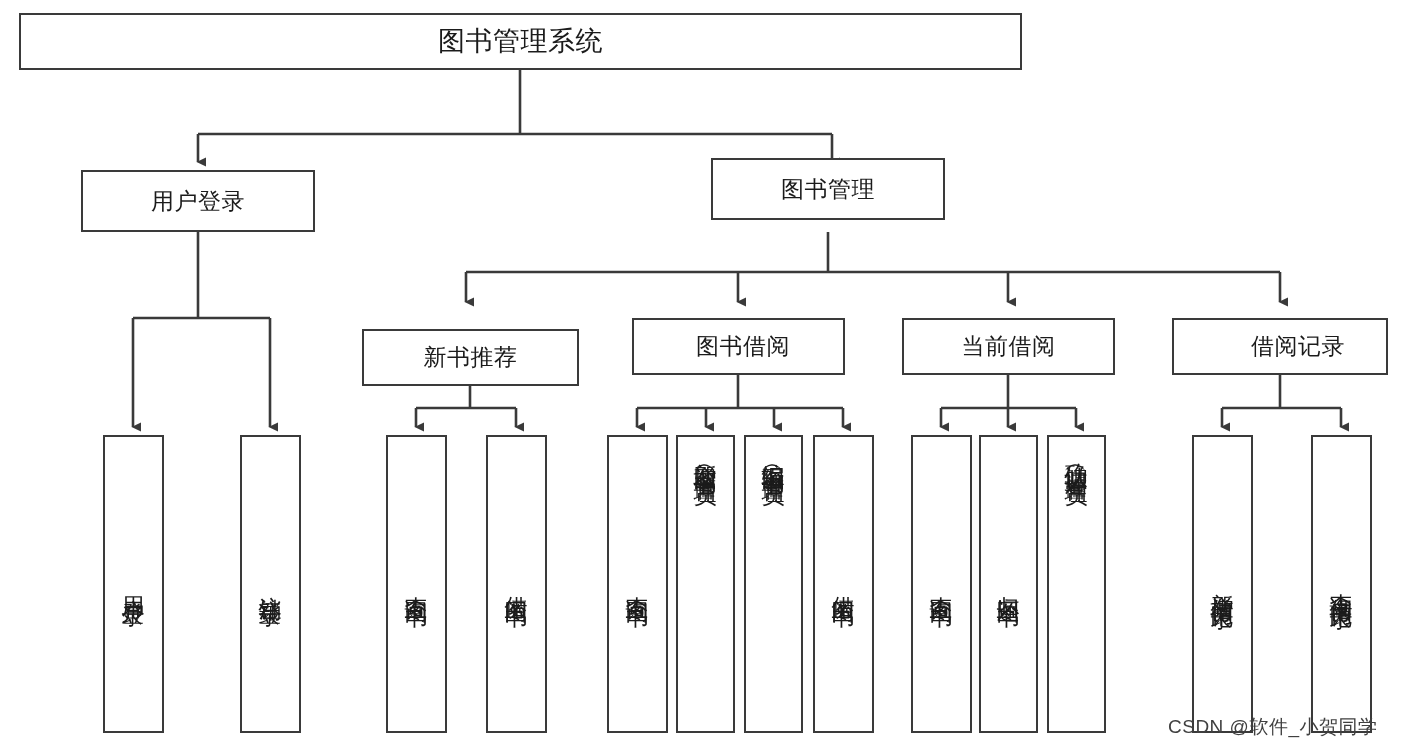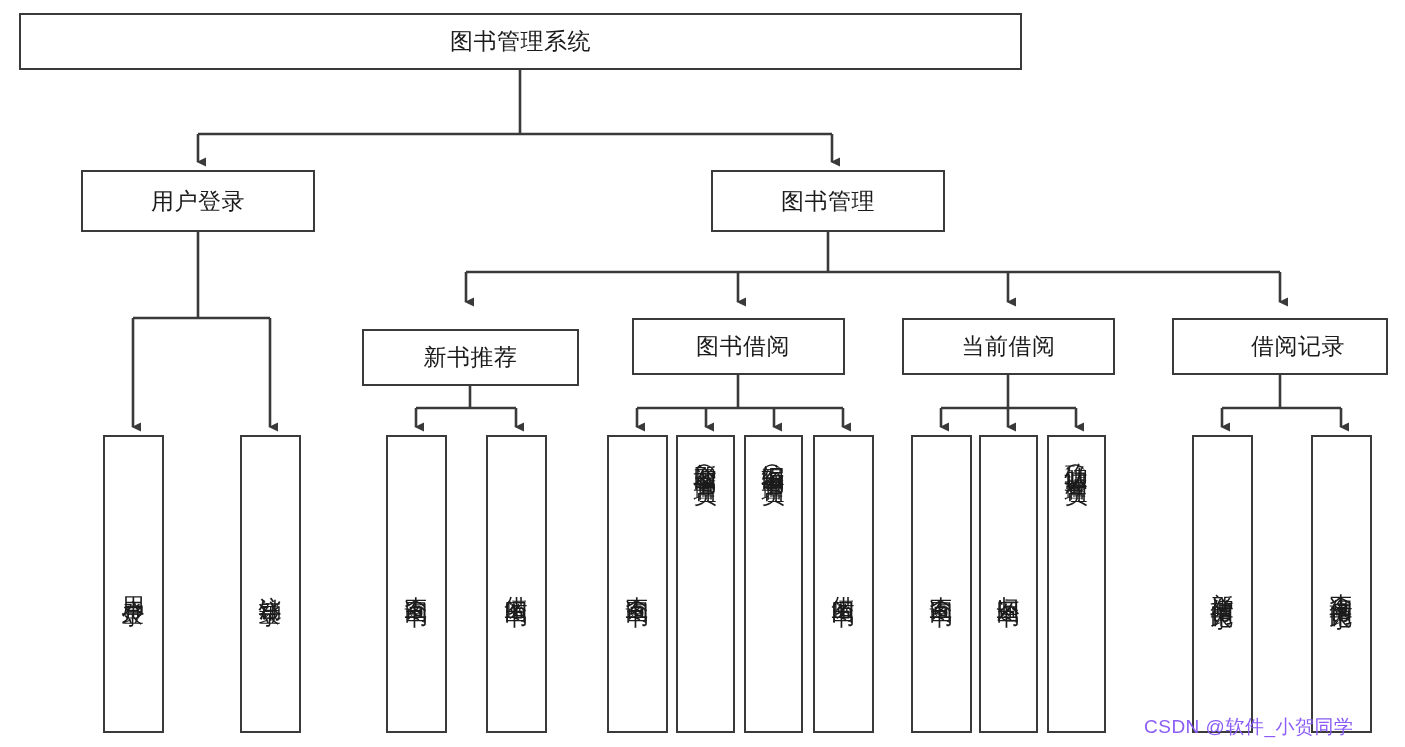--- a/index.html
+++ b/index.html
@@ -37,21 +37,21 @@
     text-align: center;
     line-height: 1.22;
     letter-spacing: 0.5px;
     white-space: nowrap;
   }
   
   .node.h-node .label {
     font-size: 23px;
   }
   .node.root .label {
-    font-size: 23px;
+    font-size: 27px;
   }
   
   .node.v-node {
     align-items: flex-start;
     justify-content: center;
     padding-top: 8px;
   }
   .node.v-node .label {
     writing-mode: vertical-rl;
     text-orientation: upright;
@@ -59,24 +59,24 @@
     line-height: 1.05;
     letter-spacing: 3px;
     white-space: nowrap;
   }
   .node.v-node.centered {
     align-items: center;
     padding-top: 0;
   }
   .watermark {
     position: absolute;
-    left: 1144px;
+    left: 1168px;
     top: 714px;
     font-size: 19px;
-    color: #8b5cf6;
+    color: #404040;
     white-space: nowrap;
     letter-spacing: 0.5px;
   }
 </style>
 </head>
 <body>
 
 <div id="canvas">
 
   <svg class="links" viewBox="0 0 1405 747" xmlns="http://www.w3.org/2000/svg">
@@ -131,21 +131,21 @@
   </svg>
 
   <div class="node root h-node" style="left:19px; top:13px; width:1003px; height:57px;">
     <span class="label">图书管理系统</span>
   </div>
 
   <div class="node h-node" style="left:81px; top:170px; width:234px; height:62px;">
     <span class="label">用户登录</span>
   </div>
 
-  <div class="node h-node" style="left:711px; top:170px; width:234px; height:62px;">
+  <div class="node h-node" style="left:711px; top:158px; width:234px; height:62px;">
     <span class="label">图书管理</span>
   </div>
 
   <div class="node h-node" style="left:362px; top:318px; width:217px; height:57px;margin-top:11px;">
     <span class="label">新书推荐</span>
   </div>
 
   <div class="node h-node" style="left:632px; top:318px; width:213px; height:57px;padding-left:9px;">
     <span class="label">图书借阅</span>
   </div>

